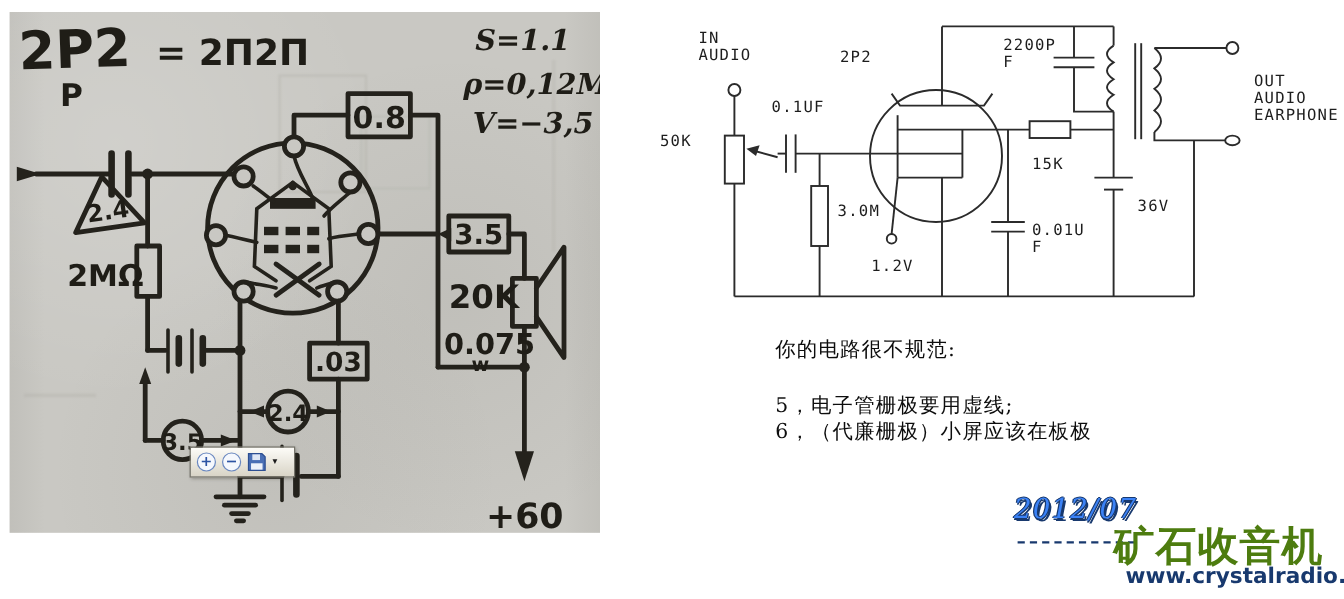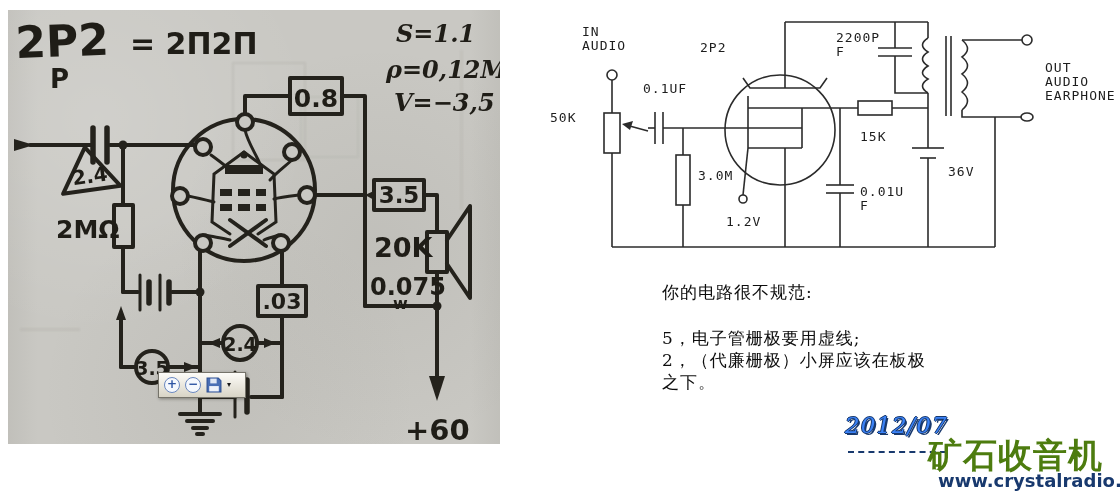--- a/index.html
+++ b/index.html
@@ -38,21 +38,21 @@
   .tb-save{width:16px;height:16px;cursor:pointer;display:block;}
   .tb-caret{font-size:8px;color:#1b1b1b;cursor:pointer;line-height:8px;}
 
   
   .rsvg{position:absolute;left:540px;top:0;}
   .rl{stroke:#2b2b2b;stroke-width:1.6;fill:none;}
   .rterm{fill:#ffffff;stroke:#2b2b2b;stroke-width:1.6;}
   .rtx{fill:#1d1d1d;font-family:"DejaVu Sans Mono",monospace;font-size:13px;letter-spacing:1px;}
 
   
-  .comment{position:absolute;left:662px;top:281px;width:400px;color:#0d0d0d;
+  .comment{position:absolute;left:646px;top:281px;width:400px;color:#0d0d0d;
            font-family:"DejaVu Serif",serif;font-size:17px;letter-spacing:1px;}
   .comment .t{margin:0 0 24px 0;}
   .comment p{margin:0;line-height:22px;}
 
   
   .wm-date{position:absolute;left:845px;top:412px;font-family:"DejaVu Serif",serif;
            font-weight:normal;font-style:italic;font-size:23px;letter-spacing:1px;color:#3b82f6;
            text-shadow:1px 0 #18396e,-1px 0 #18396e,0 1px #18396e,0 -1px #18396e,2px 2px 0 #18396e;}
   .wm-dash{position:absolute;left:848px;top:451px;width:98px;height:0;border-top:2px dashed #18396e;}
   .wm-name{position:absolute;left:928px;top:433px;font-family:"DejaVu Sans",sans-serif;
@@ -294,22 +294,21 @@
     <text class="rtx" x="320" y="210">F</text>
     <text class="rtx" x="408" y="176">36V</text>
     <text class="rtx" x="505" y="72">OUT</text>
     <text class="rtx" x="505" y="86">AUDIO</text>
     <text class="rtx" x="505" y="100">EARPHONE</text>
   </svg>
 
   <div class="comment">
     <p class="t">你的电路很不规范:</p>
     <p>5，电子管栅极要用虚线;</p>
-    <p>2，（代廉栅极）小屏应该在板极</p>
-    <p>之下。</p>
+    <p>6，（代廉栅极）小屏应该在板极</p>
   </div>
 
   <div class="wm-date">2012/07</div>
   <div class="wm-dash"></div>
   <div class="wm-name">矿石收音机</div>
   <div class="wm-url">www.crystalradio.cn</div>
 
 </div>
 
 </body></html>

